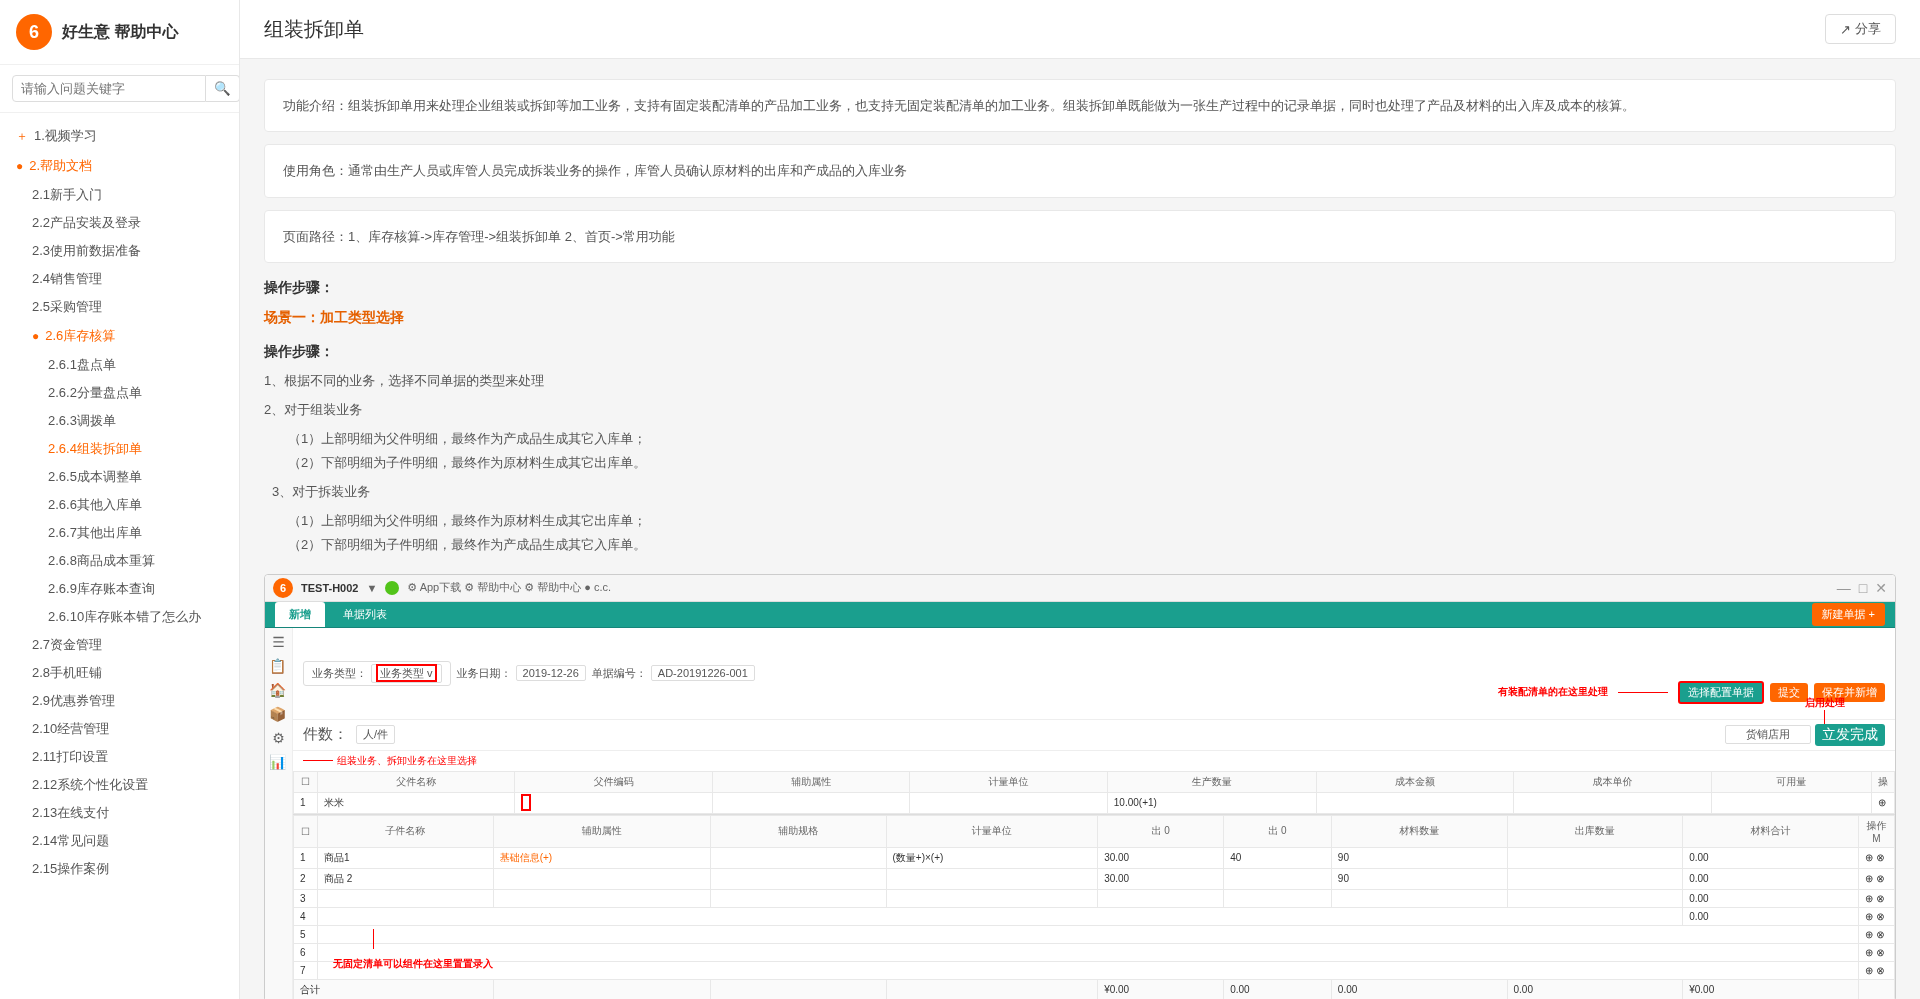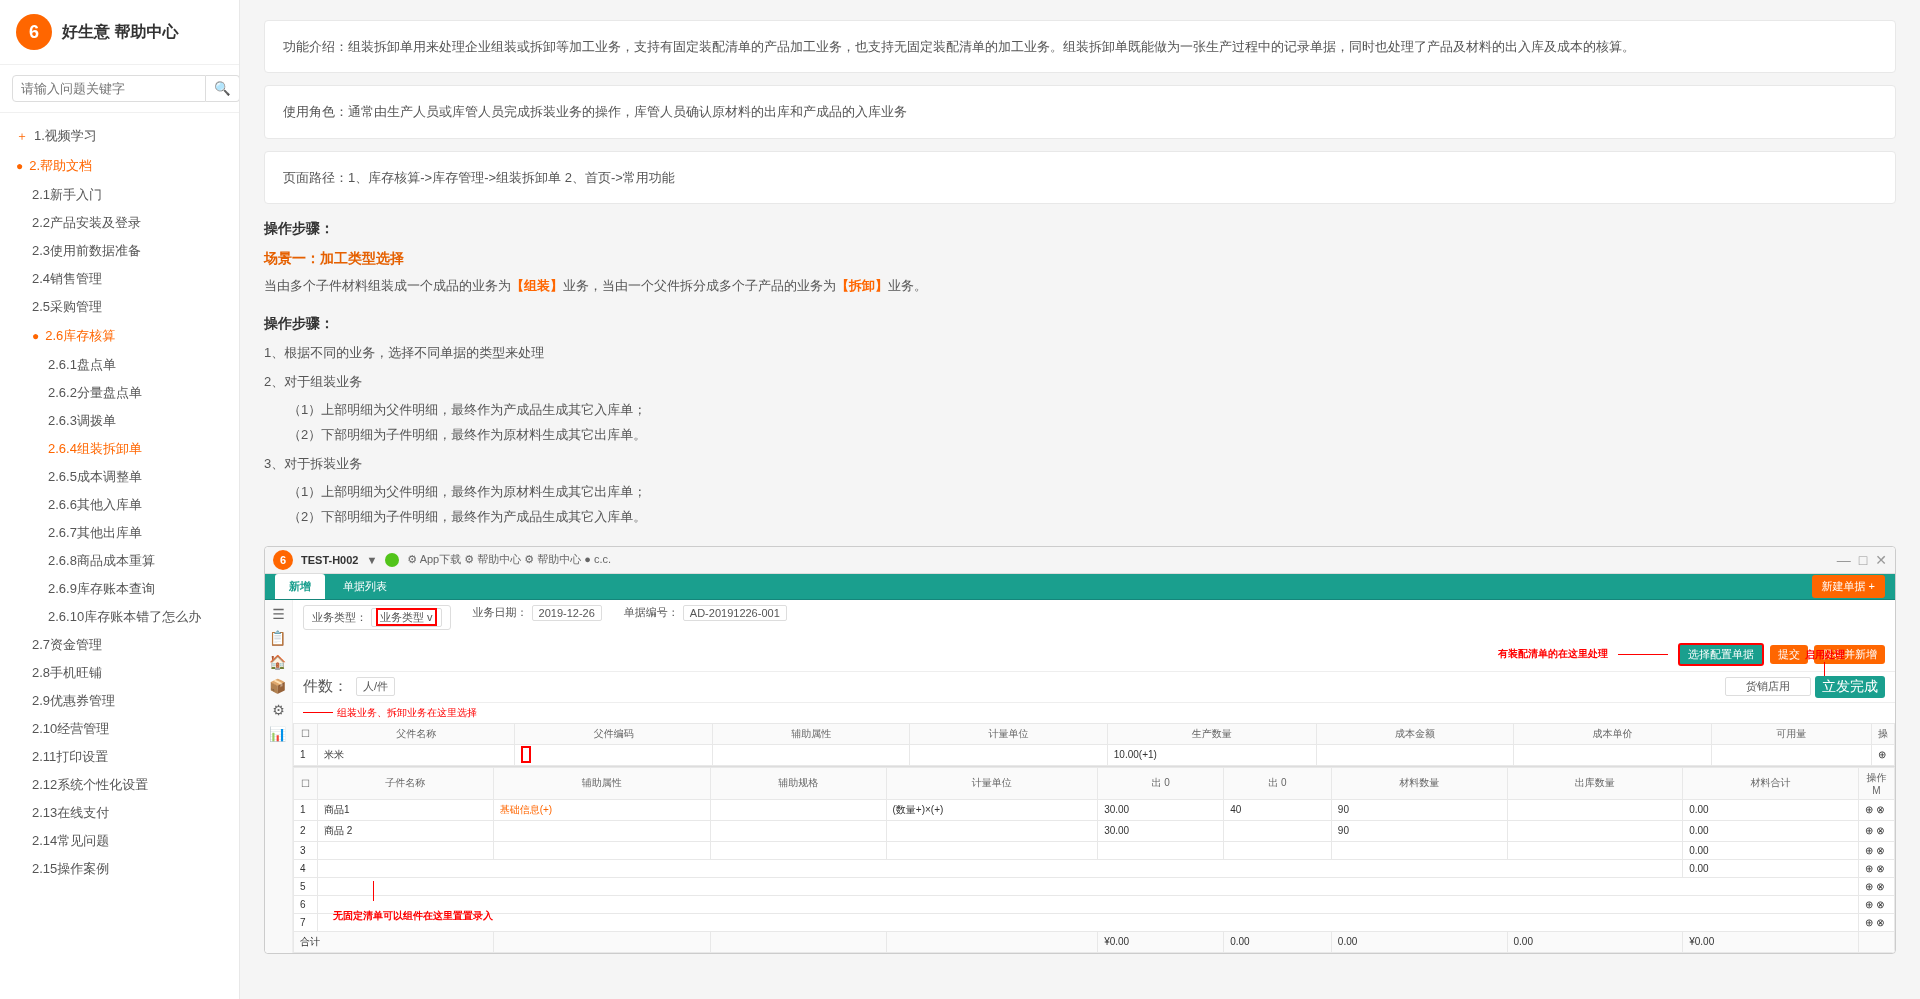--- a/index.html
+++ b/index.html
@@ -235,50 +235,54 @@
     <div class="nav-sub-item">2.10经营管理</div>
     <div class="nav-sub-item">2.11打印设置</div>
     <div class="nav-sub-item">2.12系统个性化设置</div>
     <div class="nav-sub-item">2.13在线支付</div>
     <div class="nav-sub-item">2.14常见问题</div>
     <div class="nav-sub-item">2.15操作案例</div>
   </div>
 </div>
 
 <div id="main">
+  <div id="top-bar">
+    <h1 id="page-title-text">组装拆卸单</h1>
+    <button id="share-btn">
+      <span>↗</span>
+      <span>分享</span>
+    </button>
+  </div>
 
   <div id="content-area">
 
     <div class="info-block">
       <span>功能介绍：组装拆卸单用来处理企业组装或拆卸等加工业务，支持有固定装配清单的产品加工业务，也支持无固定装配清单的加工业务。组装拆卸单既能做为一张生产过程中的记录单据，同时也处理了产品及材料的出入库及成本的核算。</span>
     </div>
 
     <div class="info-block">
       <span>使用角色：通常由生产人员或库管人员完成拆装业务的操作，库管人员确认原材料的出库和产成品的入库业务</span>
     </div>
 
     <div class="info-block">
       <span>页面路径：1、库存核算-&gt;库存管理-&gt;组装拆卸单 2、首页-&gt;常用功能</span>
     </div>
 
     <div class="section-title">操作步骤：</div>
 
     <div class="sub-section-title">场景一：加工类型选择</div>
 
-    <div class="content-text">
-      当由多个子件材料组装成一个成品的业务为<span style="color:#f60;font-weight:bold;">【组装】</span>业务，当由一个父件拆分成多个子产品的业务为<span style="color:#f60;font-weight:bold;">【拆卸】</span>业务。
-    </div>
 
     <div class="section-title">操作步骤：</div>
 
     <div class="step-item">1、根据不同的业务，选择不同单据的类型来处理</div>
     <div class="step-item">2、对于组装业务</div>
     <div class="sub-step">（1）上部明细为父件明细，最终作为产成品生成其它入库单；</div>
     <div class="sub-step">（2）下部明细为子件明细，最终作为原材料生成其它出库单。</div>
-    <div class="step-item" style="margin-top:4px;">3、对于拆装业务</div>
+    <div class="step-item" style="margin-top:4px;margin-left:8px;">3、对于拆装业务</div>
     <div class="sub-step">（1）上部明细为父件明细，最终作为原材料生成其它出库单；</div>
     <div class="sub-step">（2）下部明细为子件明细，最终作为产成品生成其它入库单。</div>
 
     <div class="screenshot-container" style="margin-top:16px; border:1px solid #ccc; background:#fff; border-radius:4px; padding:0; position:relative;">
       <div class="screenshot-inner" style="margin:0; border:none;">
 
         <div style="background:#f5f5f5; border-bottom:1px solid #ddd; padding:3px 8px; display:flex; align-items:center; justify-content:space-between;">
           <div style="display:flex; align-items:center; gap:8px;">
             <span style="background:#f60; border-radius:50%; width:20px; height:20px; display:inline-flex; align-items:center; justify-content:center; color:#fff; font-size:11px; font-weight:bold;">6</span>
             <span style="font-size:11px; color:#333; font-weight:bold;">TEST-H002</span>
@@ -306,21 +310,21 @@
             <span style="font-size:14px; color:#666;">☰</span>
             <span style="font-size:14px; color:#666;">📋</span>
             <span style="font-size:14px; color:#666;">🏠</span>
             <span style="font-size:14px; color:#666;">📦</span>
             <span style="font-size:14px; color:#666;">⚙</span>
             <span style="font-size:14px; color:#666;">📊</span>
           </div>
 
           <div style="flex:1;">
 
-            <div style="background:#fff; border-bottom:1px solid #eee; padding:5px 10px; display:flex; align-items:flex-start; gap:22px; flex-wrap:wrap;">
+            <div style="background:#fff; border-bottom:1px solid #eee; padding:15px 10px; display:flex; align-items:center; gap:6px; flex-wrap:wrap;">
               <div style="border:1px solid #ddd; border-radius:3px; padding:2px 8px; font-size:11px; color:#555; display:flex; gap:4px; align-items:center;">
                 <span>业务类型：</span>
                 <span style="background:#fff; border:1px solid #ddd; padding:1px 4px; border-radius:2px; min-width:60px;">
                   <span style="border:2px solid red; padding:1px 2px;">业务类型 v</span>
                 </span>
               </div>
               <div style="display:flex; align-items:center; gap:4px; font-size:11px; color:#555;">
                 <span>业务日期：</span>
                 <span style="border:1px solid #ddd; padding:1px 6px; border-radius:2px; font-size:11px;">2019-12-26</span>
               </div>

